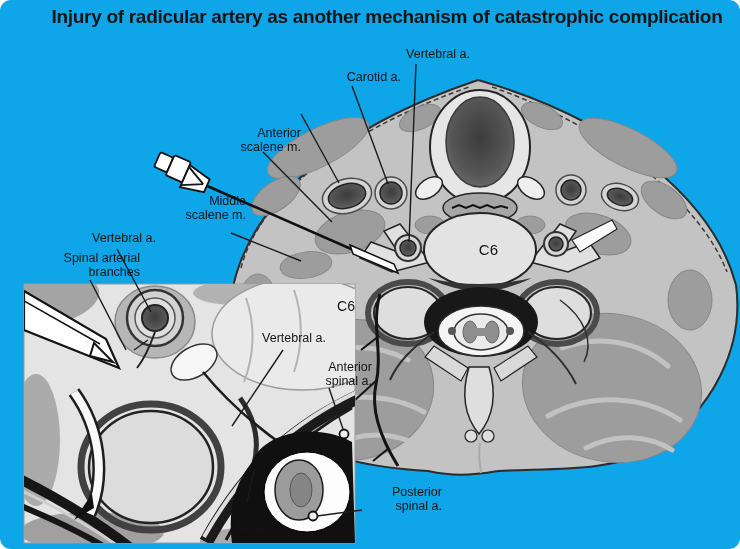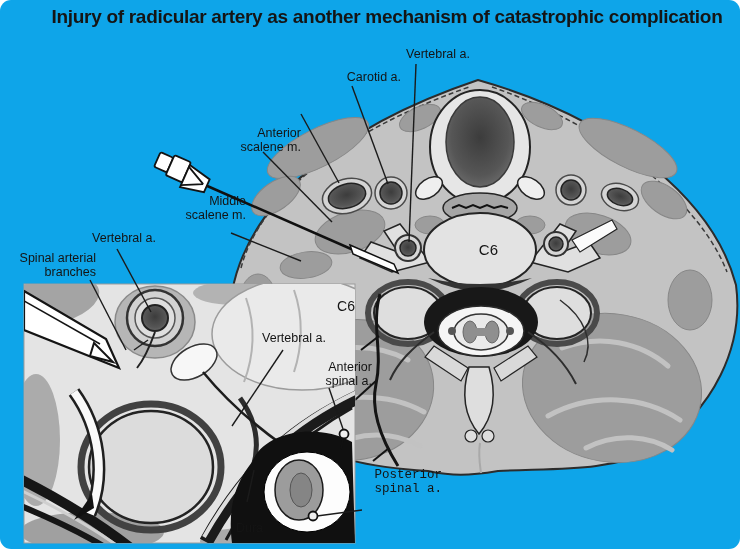--- a/index.html
+++ b/index.html
@@ -241,23 +241,23 @@
 
   <div class="lbl" style="left:370px;top:47px;width:100px;">Vertebral a.</div>
   <div class="lbl" style="left:301px;top:70px;width:100px;">Carotid a.</div>
   <div class="lbl" style="left:201px;top:126px;width:100px;">Anterior
 scalene m.</div>
   <div class="lbl" style="left:146px;top:194px;width:100px;">Middle
 scalene m.</div>
   <div class="lbl big" style="left:458px;top:242px;width:40px;">C6</div>
 
   <div class="lbl" style="left:56px;top:231px;width:100px;">Vertebral a.</div>
-  <div class="lbl" style="left:0px;top:251px;width:96px;">Spinal arterial
+  <div class="lbl" style="left:0px;top:251px;width:96px;padding-left:44px;">Spinal arterial
 branches</div>
   <div class="lbl med" style="left:315px;top:299px;width:40px;">C6</div>
   <div class="lbl" style="left:226px;top:331px;width:100px;">Vertebral a.</div>
   <div class="lbl" style="left:272px;top:360px;width:100px;">Anterior
 spinal a.</div>
   <div class="lbl" style="left:203px;top:521px;width:60px;">Dura</div>
-  <div class="lbl" style="left:342px;top:468px;width:100px;font-family:Liberation Mono, monospace;">Posterior
+  <div class="lbl" style="left:342px;top:485px;width:100px;">Posterior
 spinal a.</div>
 
 </div>
 
 </body></html>

